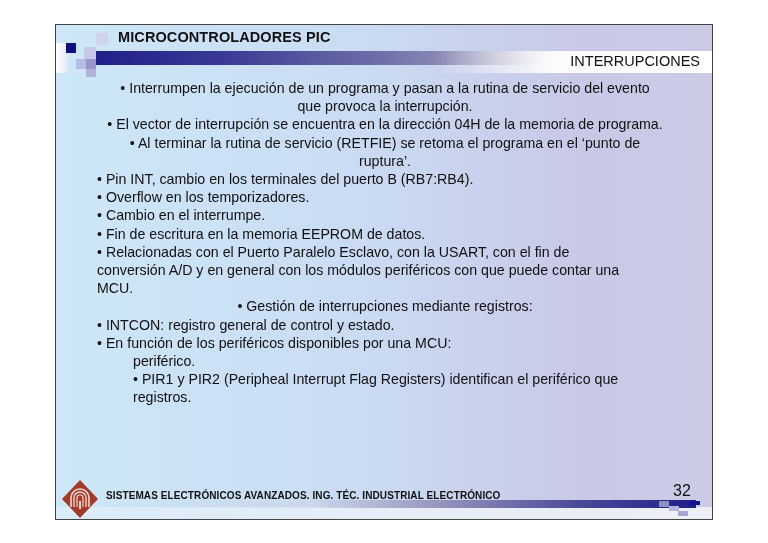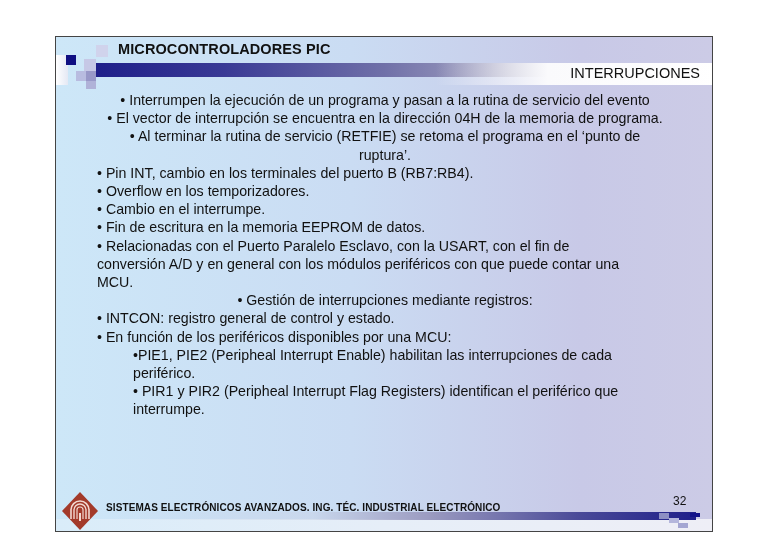--- a/index.html
+++ b/index.html
@@ -7,21 +7,21 @@
       padding: 0;
       background: #ffffff;
       width: 768px;
       height: 543px;
       overflow: hidden;
       font-family: "Liberation Sans", sans-serif;
     }
     .slide {
       position: absolute;
       left: 55px;
-      top: 36px;
+      top: 24px;
       width: 658px;
       height: 496px;
       border: 1px solid #444;
       background: linear-gradient(to right, #cde7f8 0%, #cadcf3 45%, #c8c9e7 80%, #cccbe6 100%);
       overflow: hidden;
       box-sizing: border-box;
     }
     .header-title {
       position: absolute;
       left: 62px;
@@ -87,21 +87,21 @@
       top: 465px;
       font-size: 10px;
       font-weight: bold;
       color: #111;
       letter-spacing: 0.1px;
     }
     .page-number {
       position: absolute;
       left: 617px;
       top: 457px;
-      font-size: 12px;
+      font-size: 16px;
       color: #111;
       text-align: right;
     }
     .footer-band {
       position: absolute;
       left: 0;
       top: 482px;
       width: 100%;
       height: 14px;
       background: linear-gradient(to right, #d9ecf9 0%, #e6eef8 50%, #eeeef6 100%);
@@ -128,37 +128,37 @@
   <div class="sq" style="left:30px;top:44px;width:10px;height:8px;background:#b0b2d8;"></div>
 
   <div class="header-bar"></div>
   <div class="header-white"></div>
 
   <div class="header-title">MICROCONTROLADORES PIC</div>
   <div class="section-title">INTERRUPCIONES</div>
 
   <div class="body">
     <div class="line l1">• Interrumpen la ejecución de un programa y pasan a la rutina de servicio del evento</div>
+    <div class="line l1">que provoca la interrupción.</div>
     <div class="line l1">• El vector de interrupción se encuentra en la dirección 04H de la memoria de programa.</div>
     <div class="line l1">• Al terminar la rutina de servicio (RETFIE) se retoma el programa en el ‘punto de</div>
     <div class="line l1">ruptura’.</div>
     <div class="line l2">• Pin INT, cambio en los terminales del puerto B (RB7:RB4).</div>
     <div class="line l2">• Overflow en los temporizadores.</div>
     <div class="line l2">• Cambio en el interrumpe.</div>
     <div class="line l2">• Fin de escritura en la memoria EEPROM de datos.</div>
     <div class="line l2">• Relacionadas con el Puerto Paralelo Esclavo, con la USART, con el fin de</div>
     <div class="line l2">conversión A/D y en general con los módulos periféricos con que puede contar una</div>
     <div class="line l2">MCU.</div>
     <div class="line l1">• Gestión de interrupciones mediante registros:</div>
     <div class="line l2">• INTCON: registro general de control y estado.</div>
     <div class="line l2">• En función de los periféricos disponibles por  una MCU:</div>
-    <div class="line l3">•PIE1, PIE2 (Peripheal Interrupt Enable) habilitan las  interrupciones de cada</div>
     <div class="line l3">periférico.</div>
     <div class="line l3">• PIR1 y PIR2 (Peripheal Interrupt Flag Registers) identifican el periférico que</div>
-    <div class="line l3">interrumpe.</div>
+    <div class="line l3">registros.</div>
   </div>
 
   <div class="footer-band"></div>
   <div class="footer-bar"></div>
 
   <div class="sq" style="left:603px;top:476px;width:10px;height:6px;background:#8e90c4;"></div>
   <div class="sq" style="left:613px;top:481px;width:10px;height:5px;background:#b4b6dc;"></div>
   <div class="sq" style="left:622px;top:486px;width:10px;height:5px;background:#a4a6d2;"></div>
   <div class="sq" style="left:634px;top:476px;width:10px;height:4px;background:#12128a;"></div>
 

